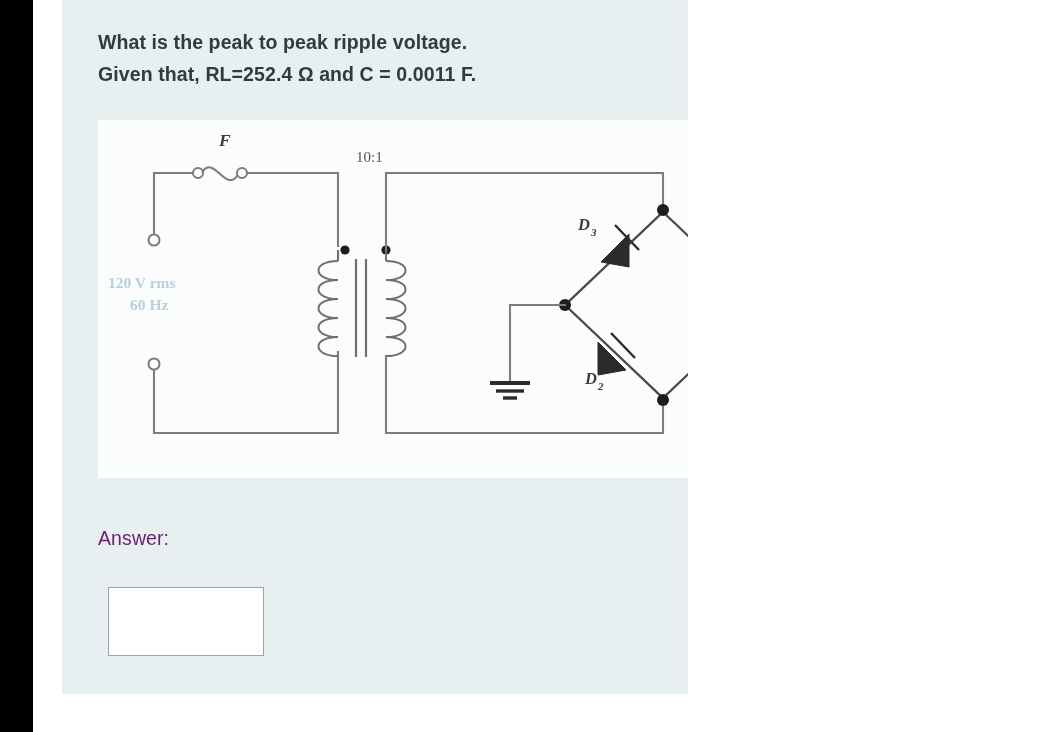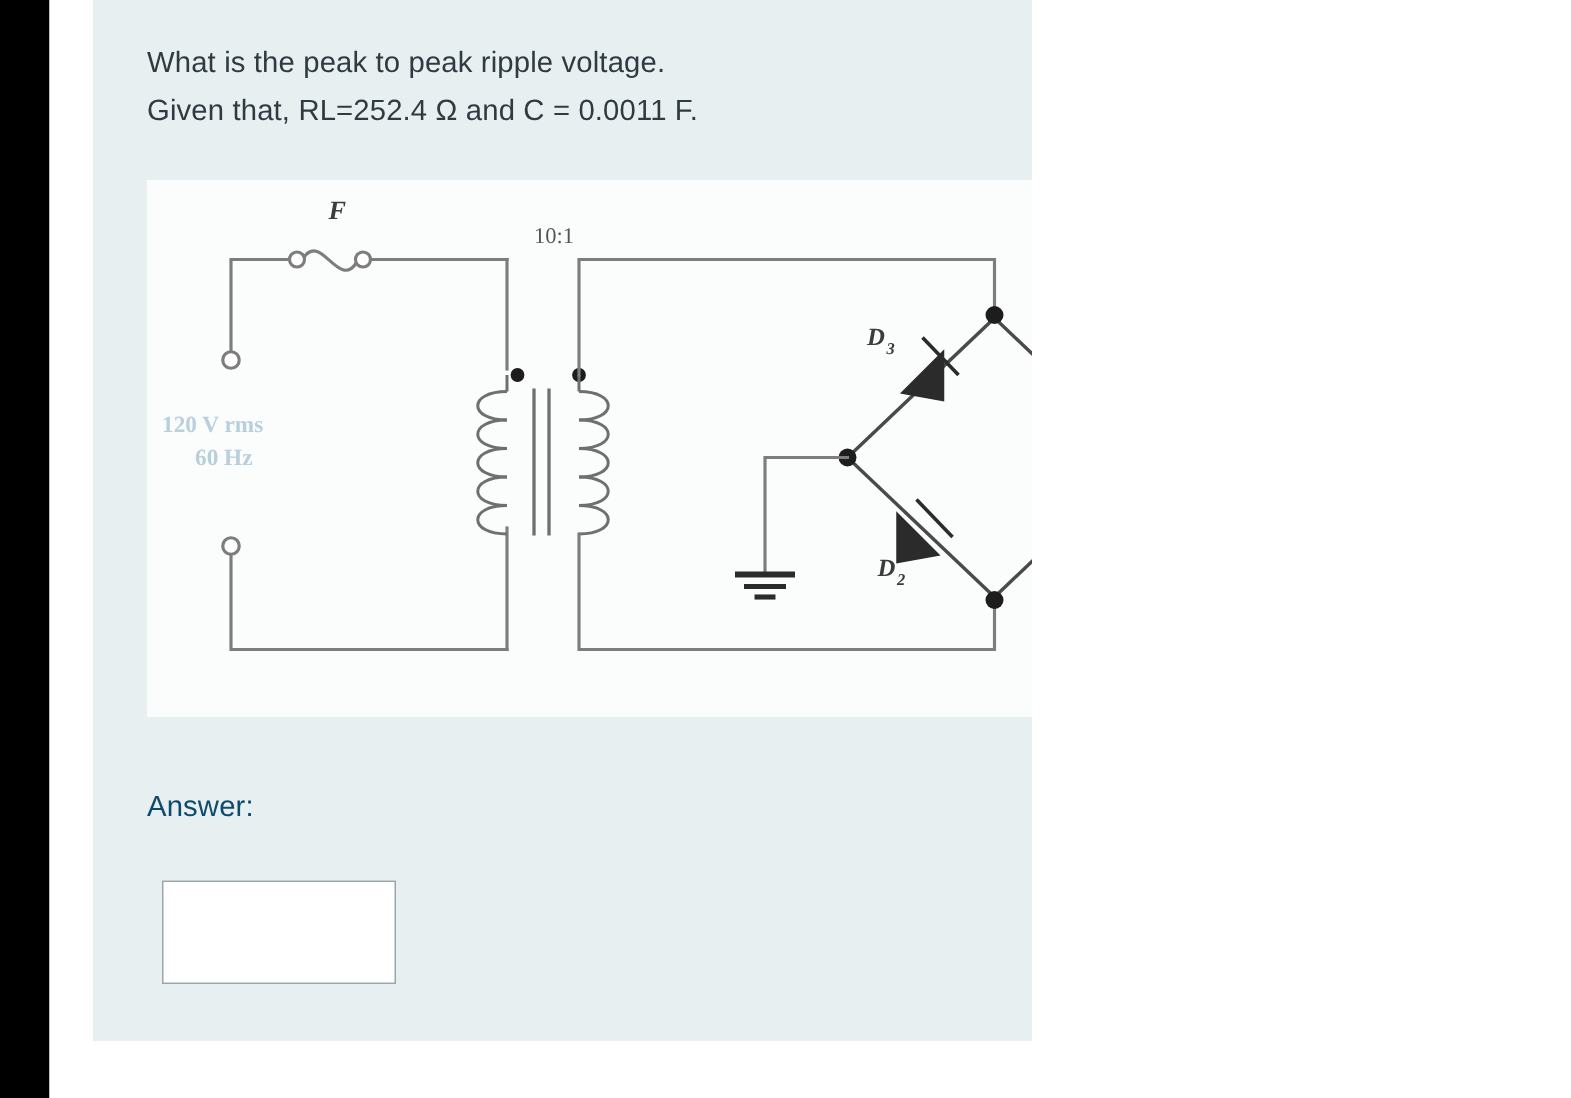--- a/index.html
+++ b/index.html
@@ -31,39 +31,39 @@
     width: 626px; height: 694px;
     background: #e7eff1;
   }
 
   .question-text {
     position: absolute;
     left: 36px; top: 26px;
     width: 560px;
     color: #2f3b40;
     font-size: 19.5px;
-    font-weight: 400;
+    font-weight: 700;
     line-height: 32px;
     letter-spacing: 0.1px;
     white-space: pre-line;
   }
 
   
   .figure-card {
     position: absolute;
     left: 36px; top: 120px;
     width: 590px; height: 358px;
     background: #fbfdfd;
   }
   .figure-card svg { display:block; }
 
   .answer-label {
     position: absolute;
     left: 36px; top: 527px;
-    color: #0c4a6e;
+    color: #701a75;
     font-size: 19.5px;
     font-weight: 500;
     letter-spacing: 0.1px;
   }
   .answer-box {
     position: absolute;
     left: 46px; top: 587px;
     width: 156px; height: 69px;
     background: #ffffff;
     border: 1px solid #9aa6ac;

